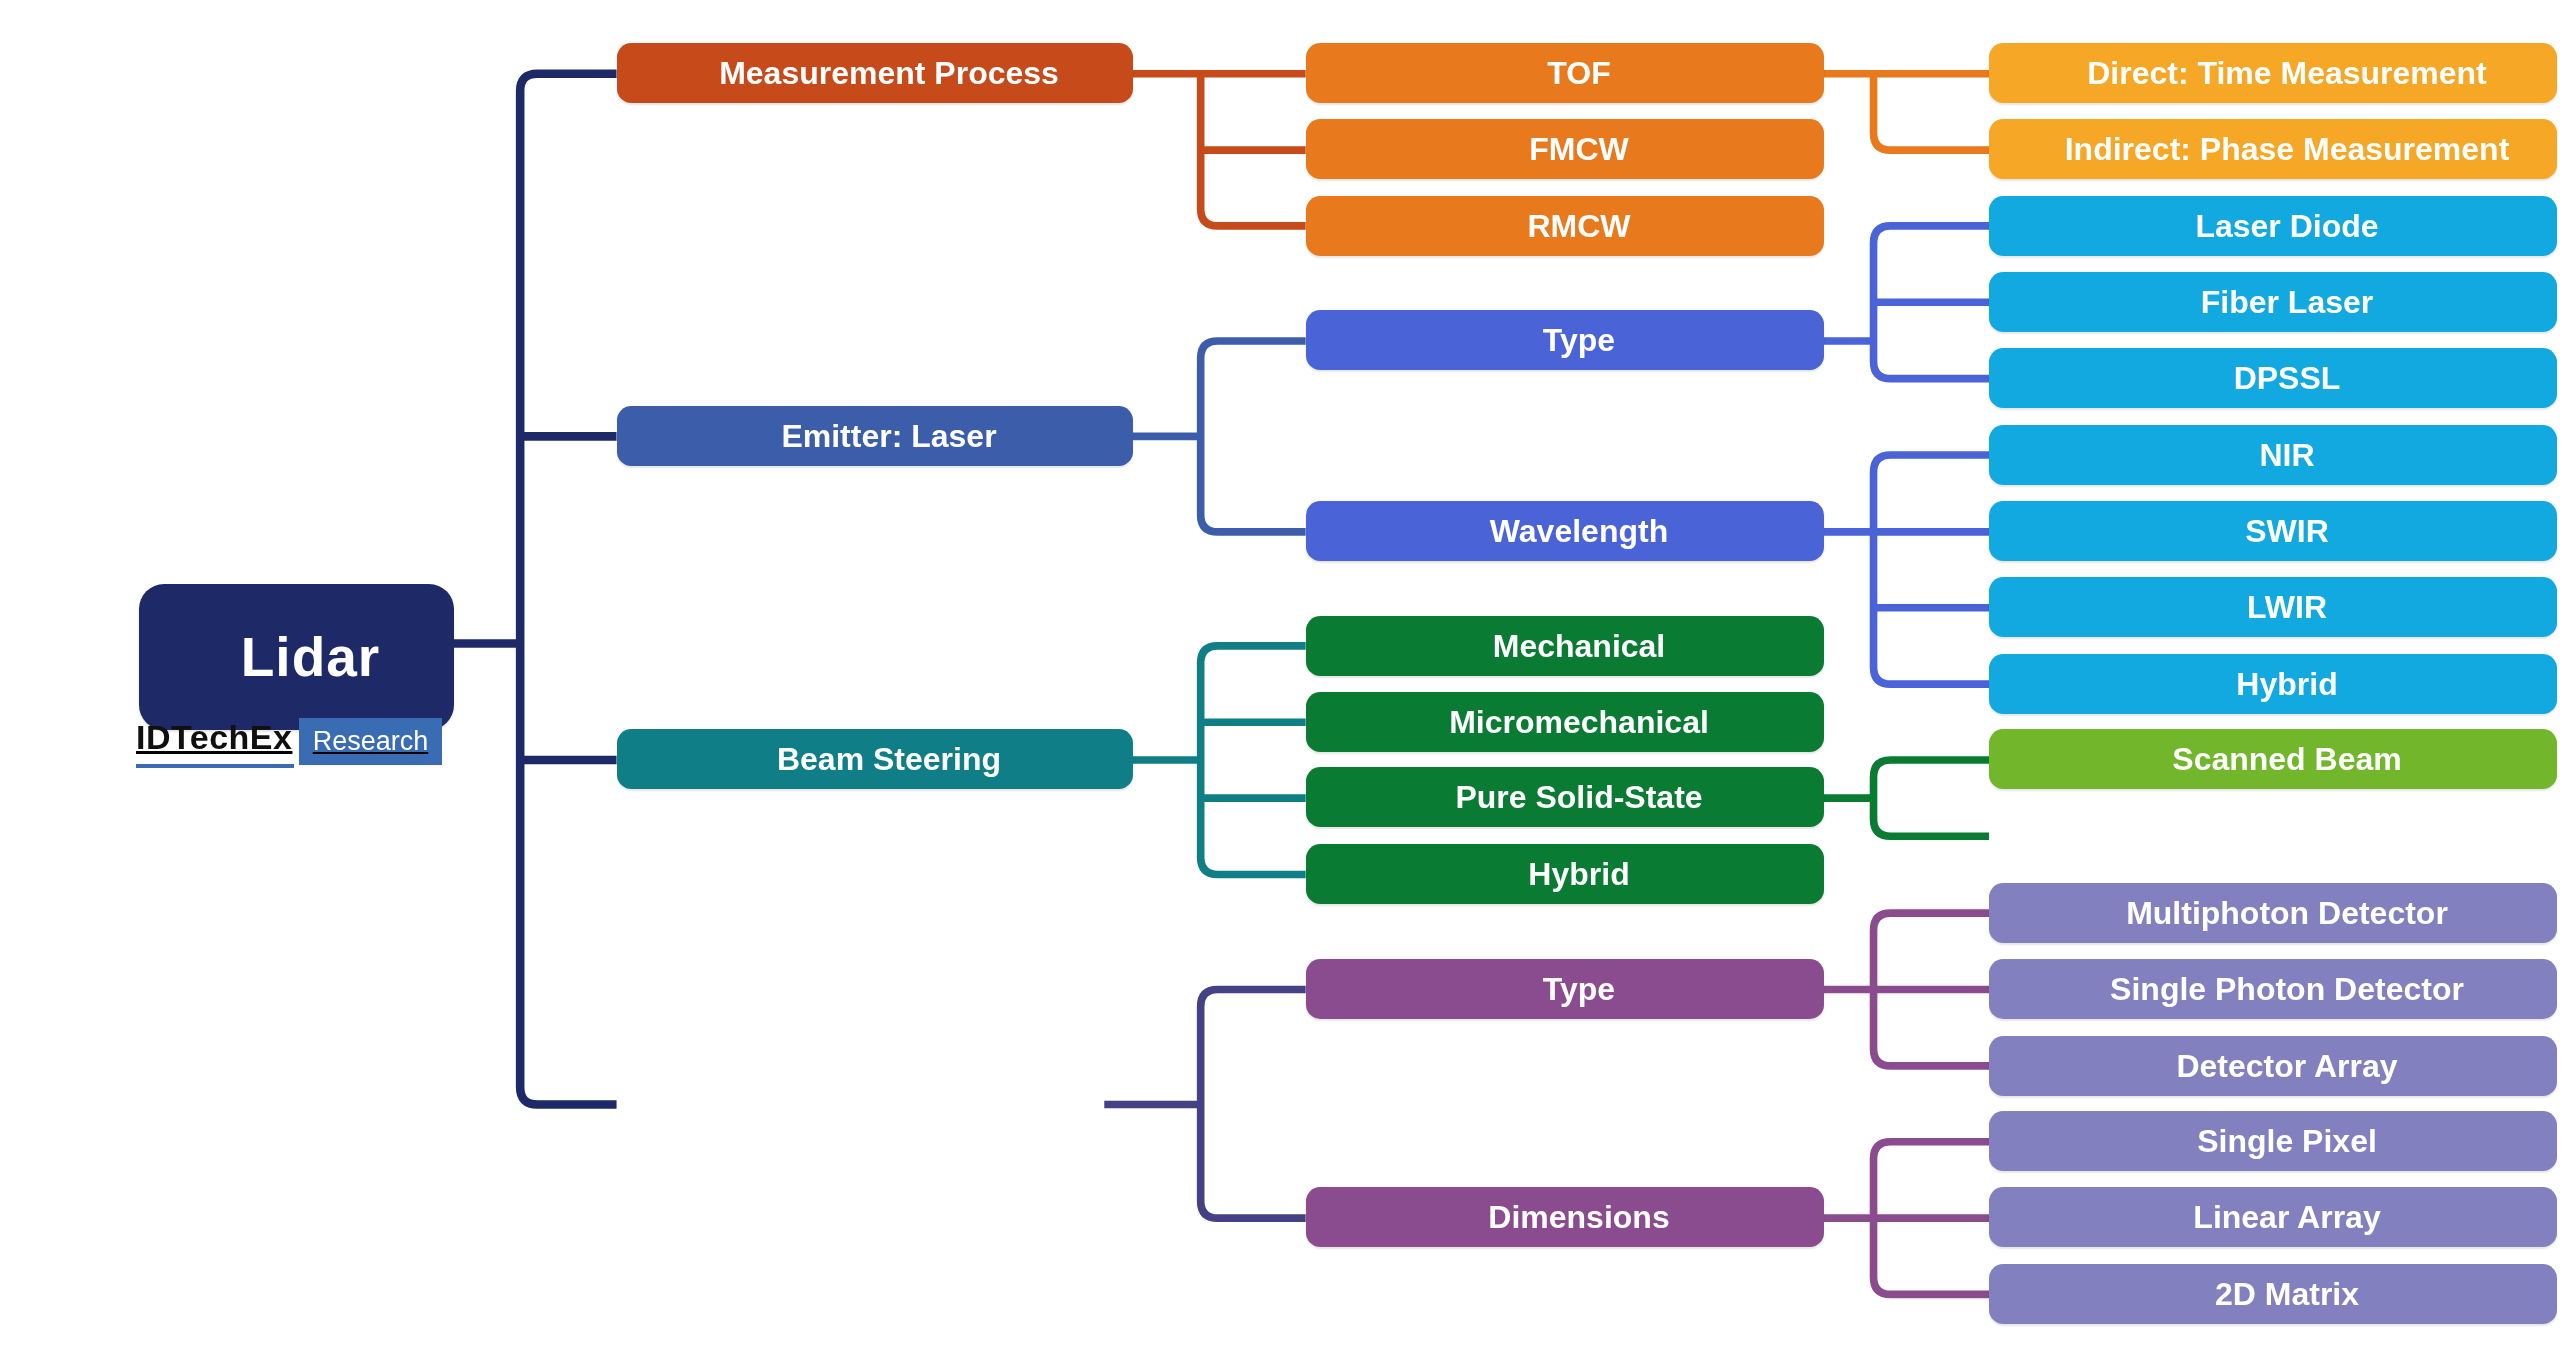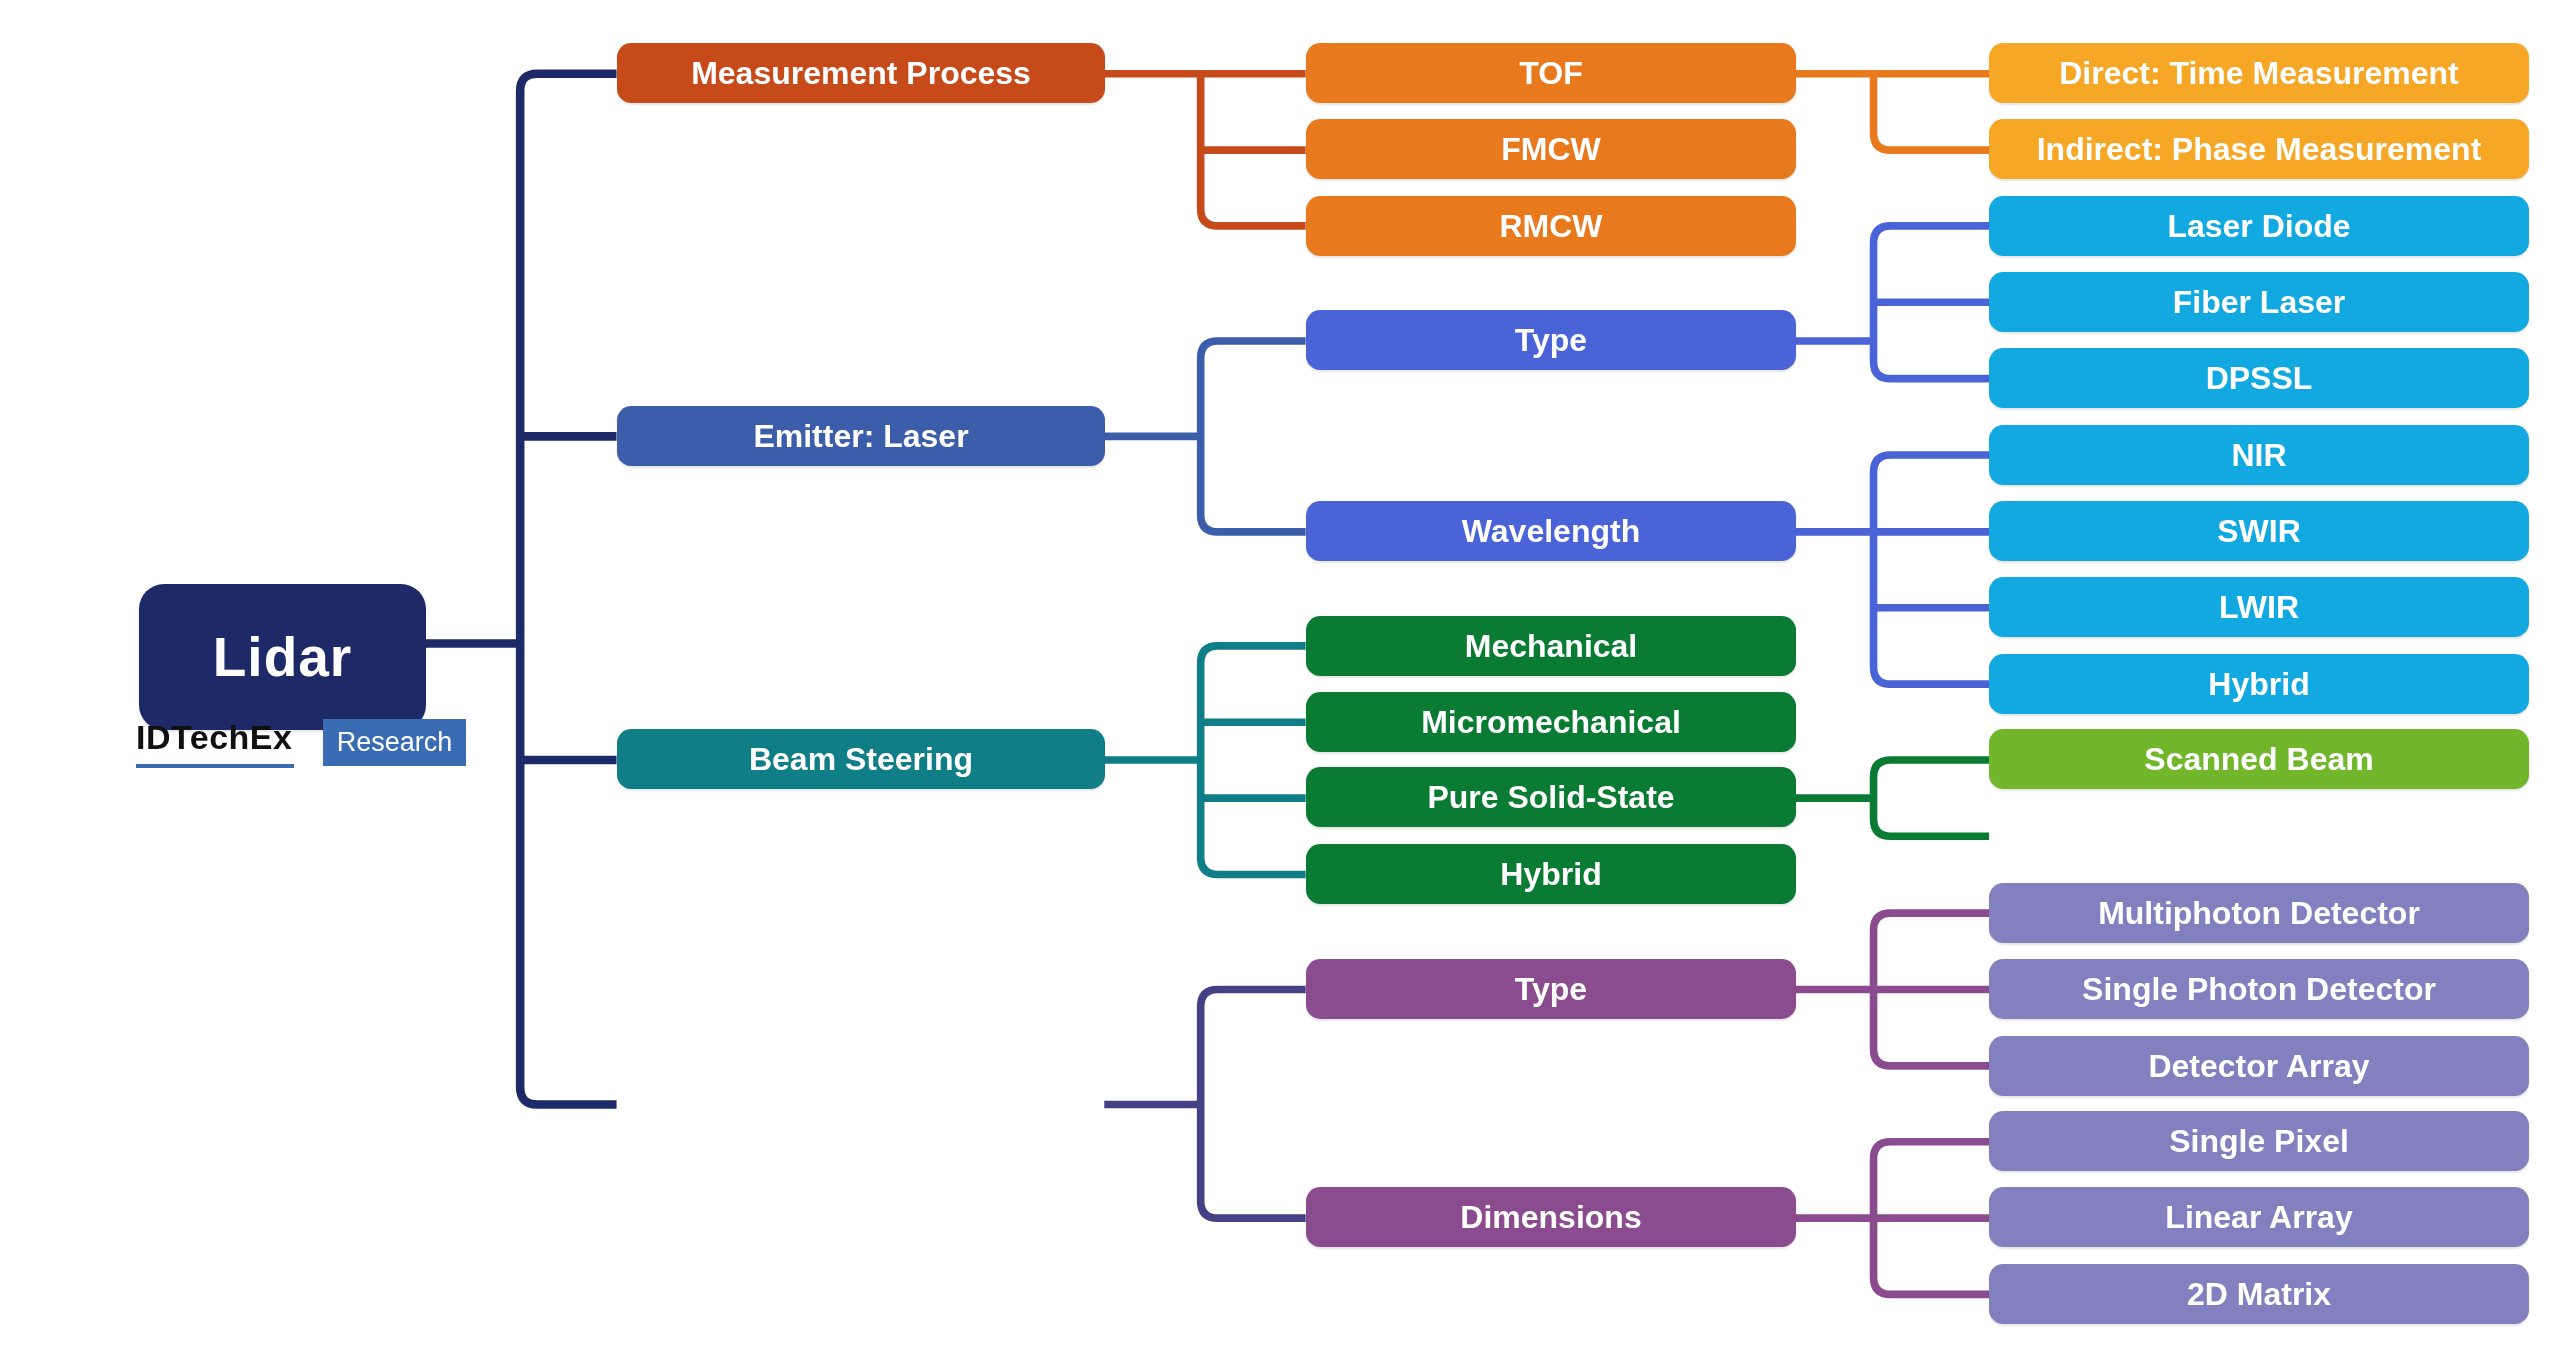--- a/index.html
+++ b/index.html
@@ -16,20 +16,21 @@
     height:60px;
     border-radius:14.3px;
     color:#ffffff;
     font-size:32px;
     font-weight:700;
     display:flex;align-items:center;justify-content:center;
     text-align:center;
     white-space:nowrap;
     z-index:2;
     box-shadow:0 1.9px 1.9px rgba(0,0,0,0.10);
+    padding-left:28px;
   }
   .l1{left:617px;width:488px;}
   .l2{left:1306px;width:490px;}
   .l3{left:1989px;width:540px;}
   .root-node{
     left:139px;top:584px;width:287px;height:146px;
     border-radius:25px;font-size:55px;letter-spacing:1px;
   }
   
   .c-navy  {background:#1E2A67;}
@@ -41,21 +42,21 @@
   .c-cyan  {background:#12A8E0;}
   .c-teal  {background:#0F7E87;}
   .c-green {background:#0A7B33;}
   .c-lime  {background:#72B62C;}
   .c-indigo{background:#444184;}
   .c-purple{background:#8A4C8E;}
   .c-lav   {background:#8280BE;}
   
   .brand{
     position:absolute;left:136px;top:718px;width:305px;
-    display:flex;align-items:center;gap:29px;z-index:2;
+    display:flex;align-items:flex-start;gap:5px;z-index:2;text-decoration:underline;
   }
   .brand-wordmark{
     font-size:34px;font-weight:700;color:#101010;
     border-bottom:4.8px solid #3A6CB4;padding:0 1.9px 6.7px 0;
     letter-spacing:0.5px;
   }
   .brand-tag{
     background:#3A6CB4;color:#ffffff;
     font-size:27px;font-weight:400;
     padding:7.6px 13.4px 8.6px 13.4px;

